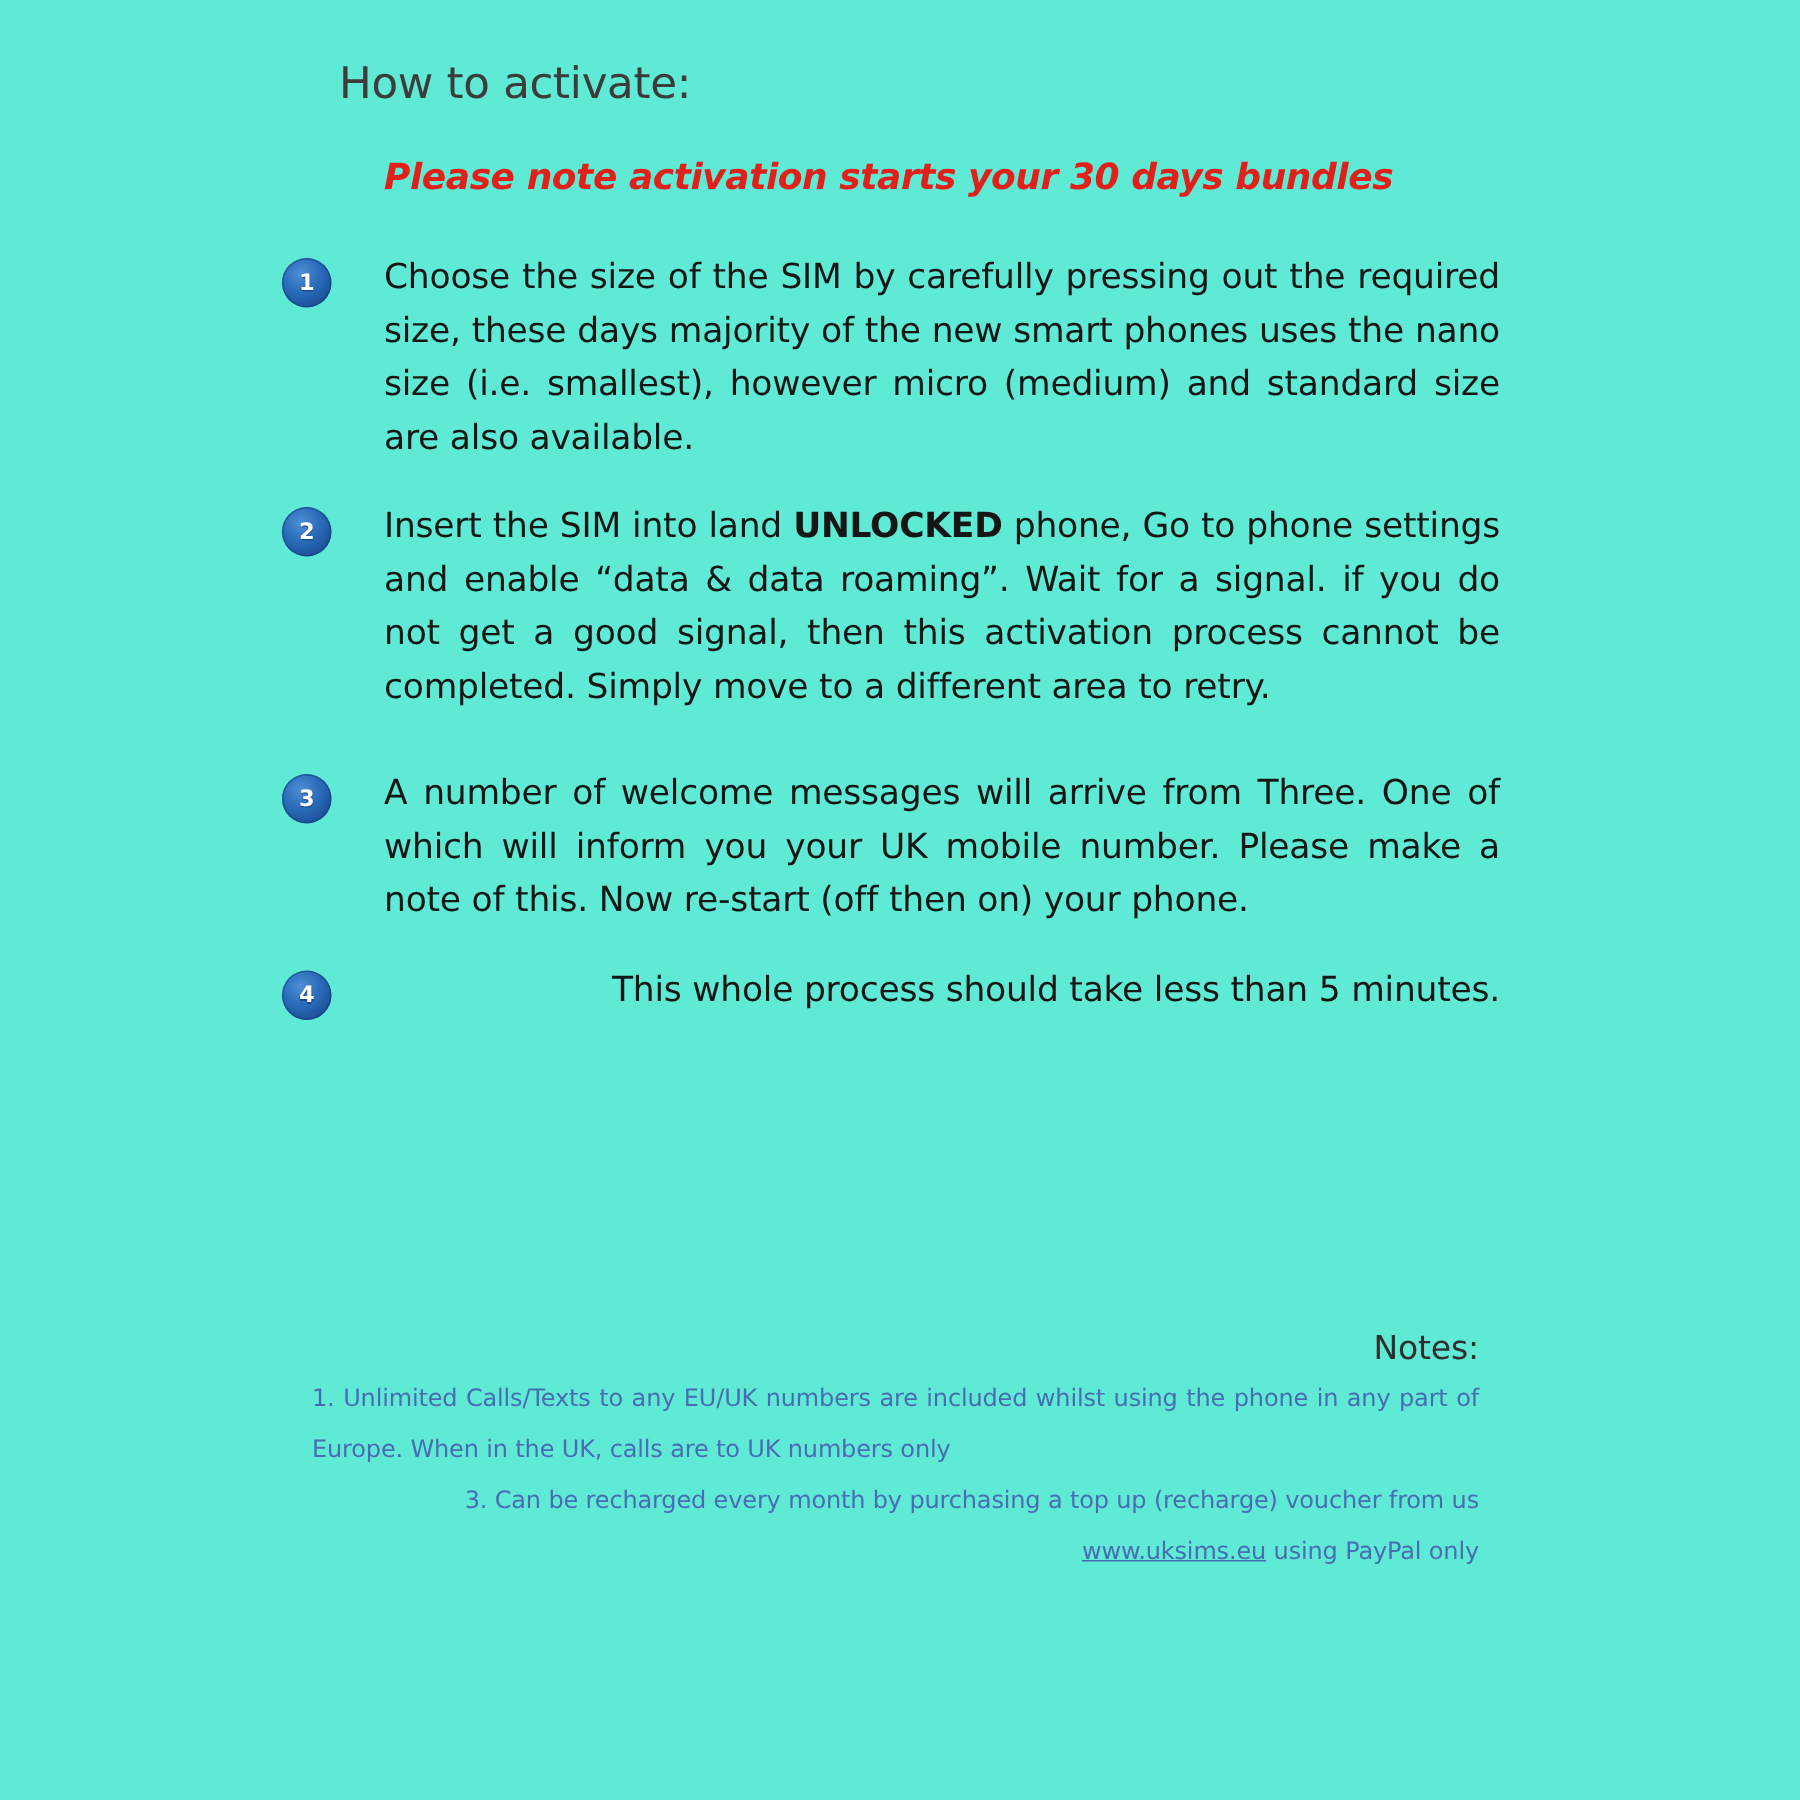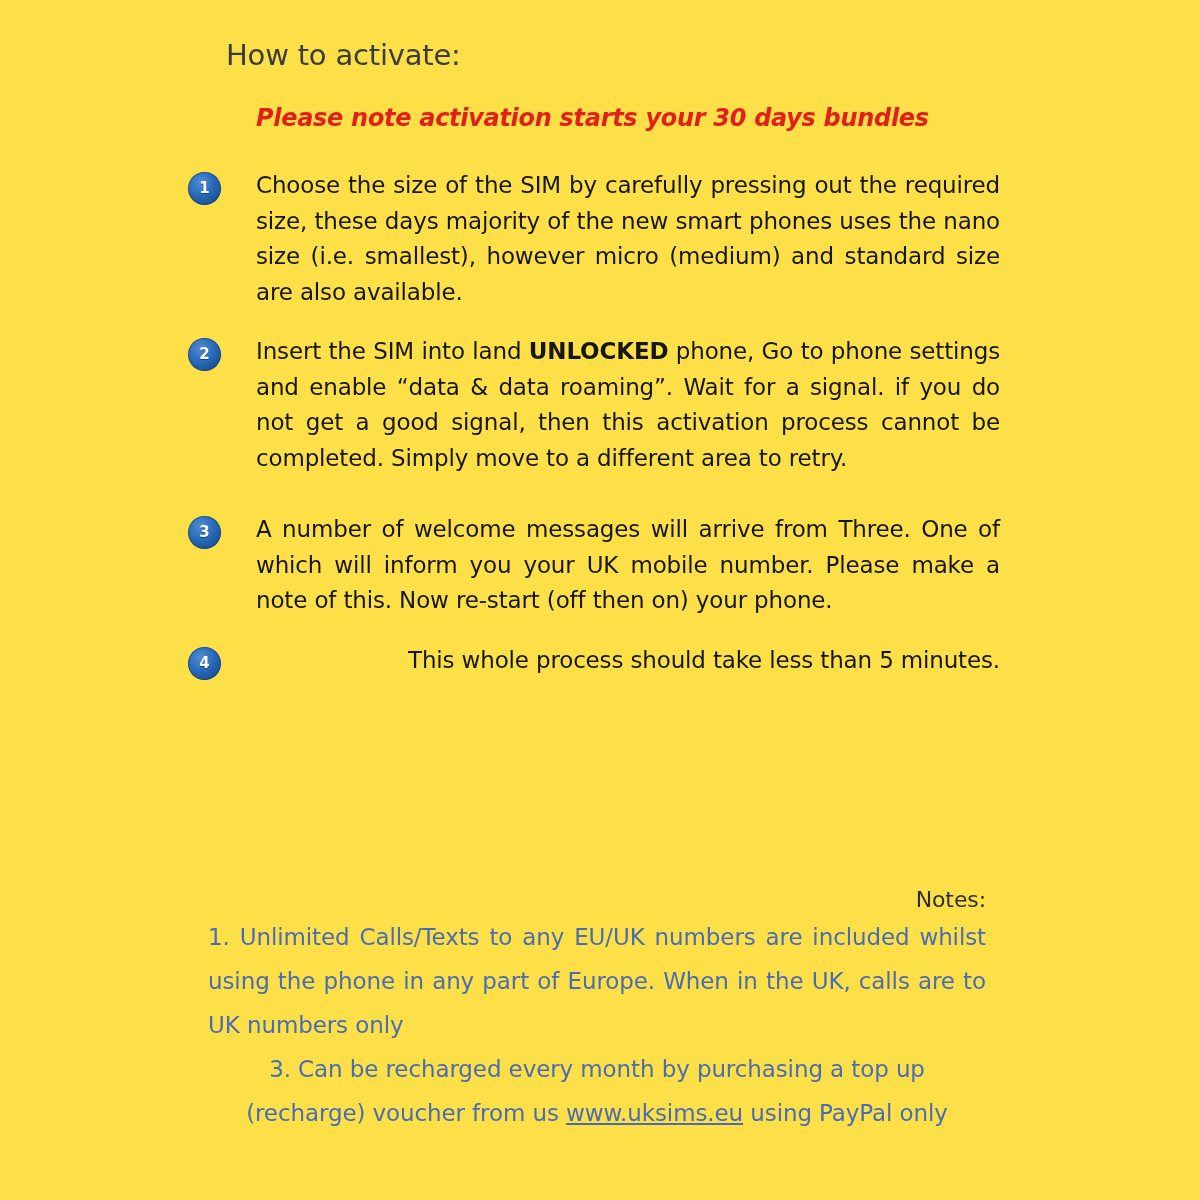--- a/index.html
+++ b/index.html
@@ -10,21 +10,21 @@
     width: 1200px;
     height: 1200px;
     background: #ffffff;
     font-family: "DejaVu Sans", "Liberation Sans", sans-serif;
     overflow: hidden;
     position: relative;
   }
   .page {
     position: absolute;
     inset: 0;
-    background: #fde047;
+    background: #5eead4;
   }
 
   
   .doc-title {
     position: absolute;
     left: 226px;
     top: 38px;
     font-size: 29px;
     font-weight: 400;
     color: #3c3c3c;
@@ -105,32 +105,32 @@
     width: 778px;
   }
   .notes-label {
     font-size: 22px;
     color: #2f2f2f;
     line-height: 31px;
     letter-spacing: -0.1px;
     text-align: right;
   }
   .note-line {
-    font-size: 23px;
-    line-height: 44px;
+    font-size: 16px;
+    line-height: 34px;
     color: #4a6cb3;
     text-align: justify;
     text-justify: inter-word;
     letter-spacing: -0.1px;
   }
   .note-line .url {
     text-decoration: underline;
     color: #4a6cb3;
   }
-  .note-line:last-child { text-align: center; }
+  .note-line:last-child { text-align: right; }
 </style>
 </head>
 <body>
 
 <div class="page">
 
   <div class="doc-title">How to activate:</div>
 
   <div class="notice">Please note activation starts your 30 days bundles</div>
 

